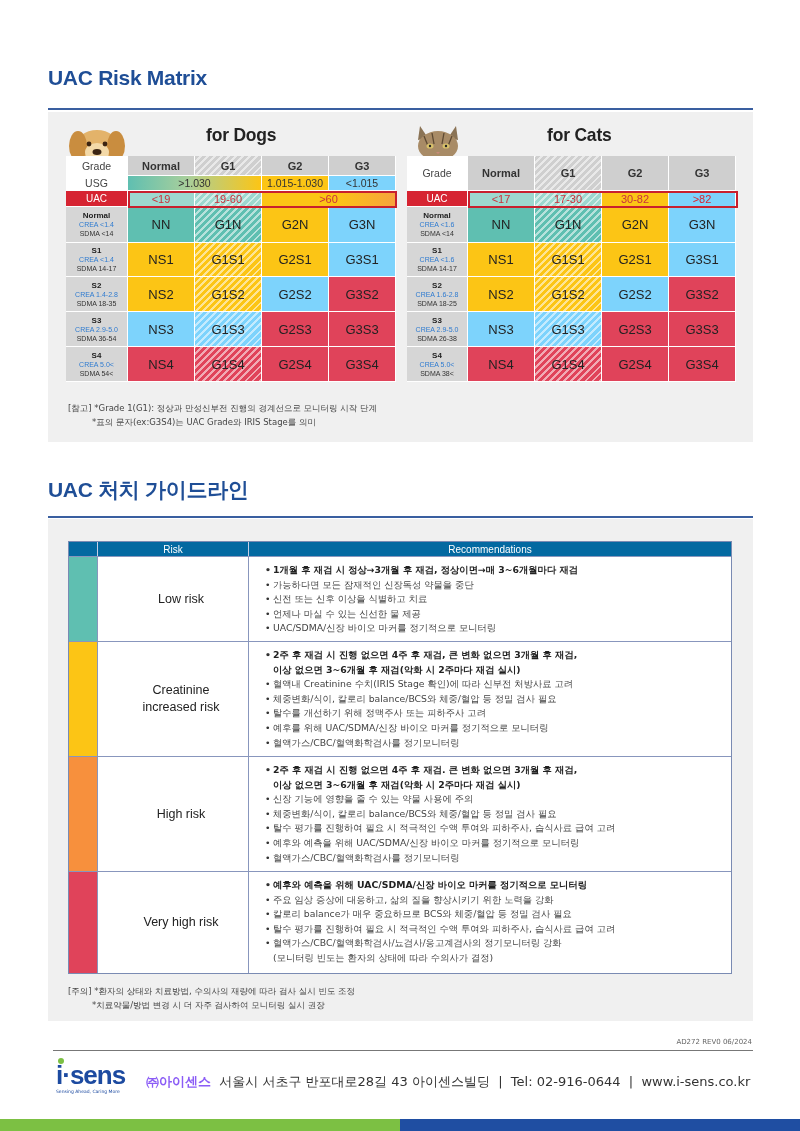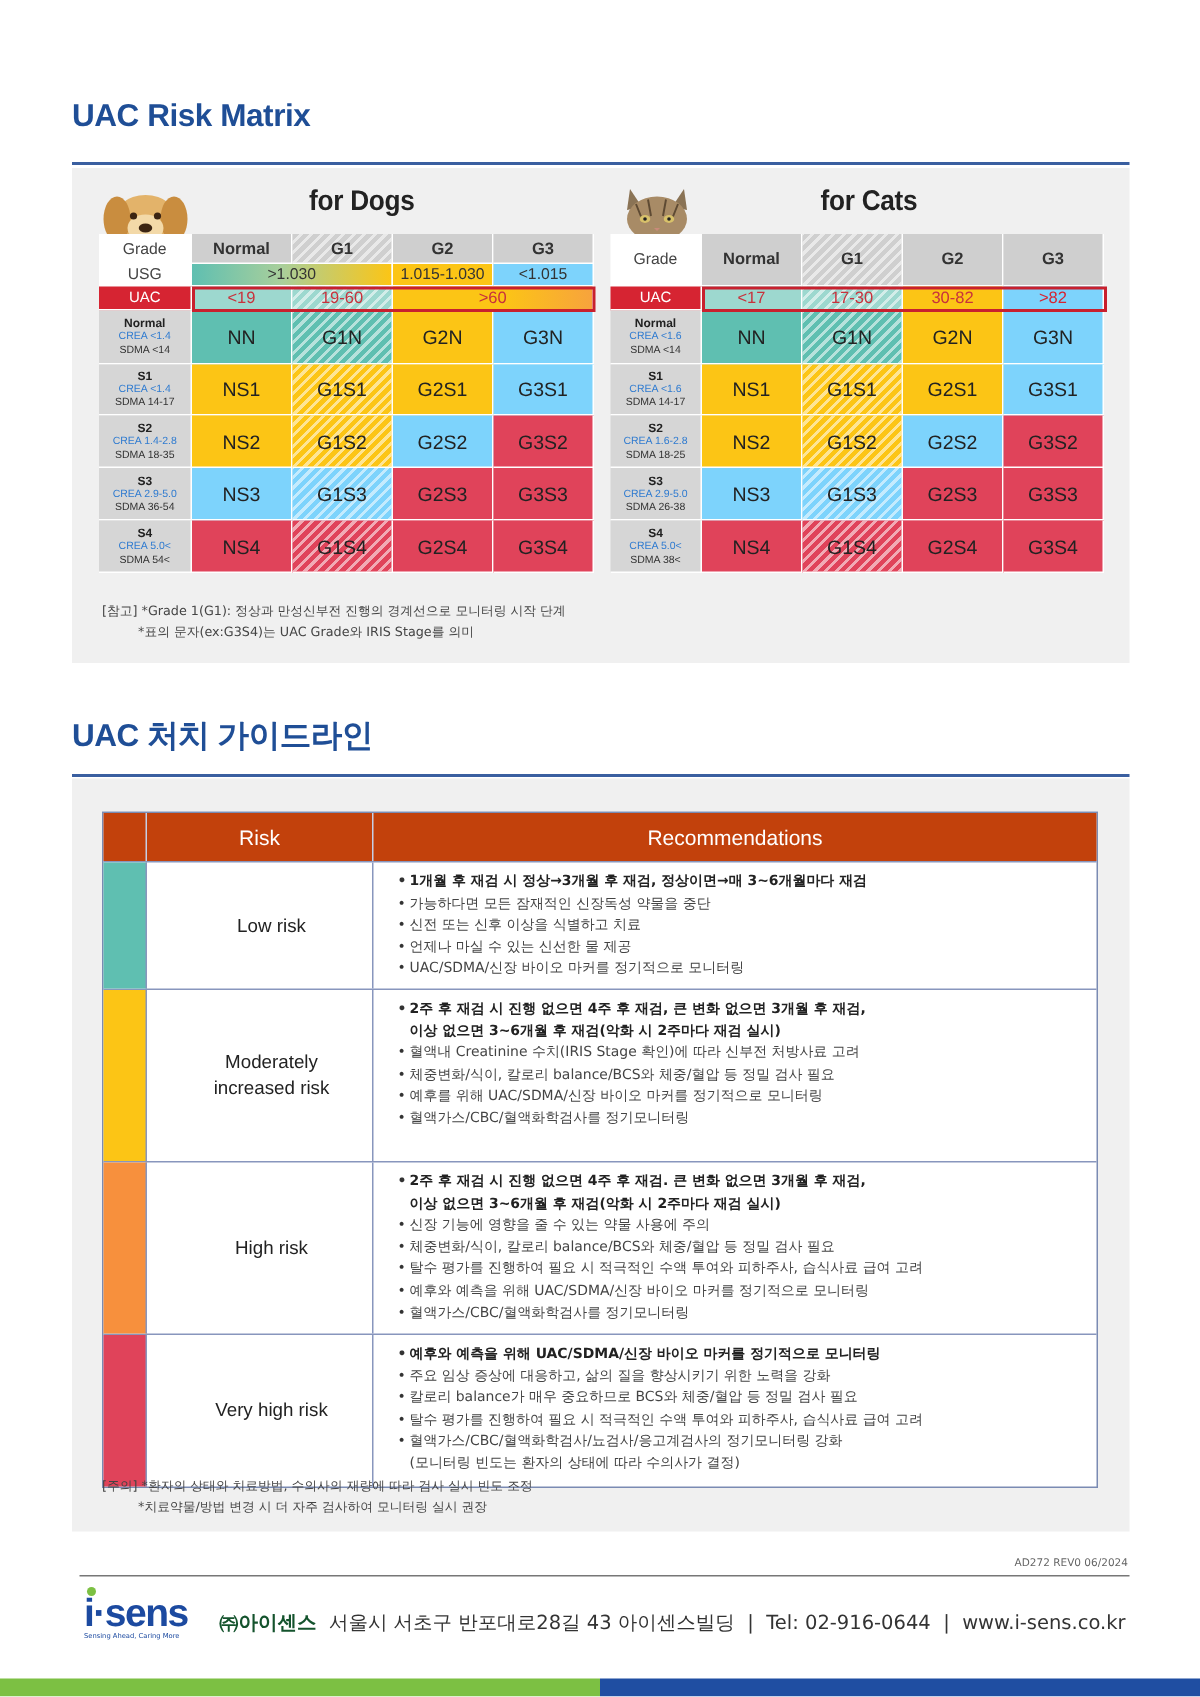--- a/index.html
+++ b/index.html
@@ -31,40 +31,40 @@
   .red { background: #e0435a; }
   .hatch { position: relative; }
   .hatch::before { content: ""; position: absolute; inset: 0; background: repeating-linear-gradient(-45deg, rgba(255,255,255,0.55) 0 2px, rgba(255,255,255,0) 2px 5px); pointer-events: none; }
   .hatch > span { position: relative; z-index: 1; }
   .uac-frame { position: absolute; border: 2px solid #c8202e; pointer-events: none; }
   .note { position: absolute; left: 20px; font-size: 8.5px; color: #444; line-height: 14px; }
   .note .indent { padding-left: 24px; display: block; }
 
   
   .gtable { position: absolute; left: 20px; top: 22px; width: 664px; border: 1px solid #7a8bb3; background: #fff; }
-  .gthead { display: flex; height: 32px; background: #c2410c; color: #fff; font-size: 14px; font-family: "Liberation Sans", sans-serif; }
+  .gthead { display: flex; height: 14px; background: #0369a1; color: #fff; font-size: 10px; font-family: "Liberation Sans", sans-serif; }
   .gthead div { display: flex; align-items: center; justify-content: center; border-right: 1px solid #c6cfe6; }
   .grow { display: flex; border-top: 1px solid #8896bd; }
   .gswatch { width: 29px; border-right: 1px solid #8896bd; }
   .grisk { width: 151px; display: flex; align-items: center; justify-content: center; text-align: center; font-family: "Liberation Sans", sans-serif; font-size: 12.5px; color: #222; border-right: 1px solid #8896bd; line-height: 17px; padding-left: 16px; }
   .grec { flex: 1; padding: 6px 23px 6px 16px; font-size: 9.3px; line-height: 14.6px; color: #444; }
   .grec li { list-style: none; position: relative; padding-left: 8px; }
   .grec li::before { content: "•"; position: absolute; left: 0; color: #333; }
   .grec li.bold { color: #222; font-weight: bold; }
   .grec li .cont { display: block; }
 
   
   .docno { position: absolute; right: 48px; top: 1038px; font-size: 7px; color: #666; }
   .footer-rule { position: absolute; left: 53px; width: 700px; top: 1050px; height: 1px; background: #777; }
   .logo { position: absolute; left: 56px; top: 1062px; }
   .logo-word { font-family: "Liberation Sans", sans-serif; font-weight: bold; font-size: 26px; color: #1c4aa0; letter-spacing: -1px; line-height: 26px; }
   .logo-dot { position: absolute; left: 2px; top: -4px; width: 6px; height: 6px; border-radius: 50%; background: #7cc043; }
   .logo-tag { font-size: 4.5px; color: #1c4aa0; margin-top: 1px; letter-spacing: 0; }
   .footer-text { position: absolute; left: 146px; top: 1073px; font-size: 13px; color: #333; white-space: nowrap; }
-  .footer-text b { font-weight: bold; color: #14532d; margin-top: 41px; }
+  .footer-text b { font-weight: bold; color: #8b5cf6; margin-top: 41px; }
   .bar-green { position: absolute; left: 0; top: 1119px; width: 400px; height: 12px; background: #7cc043; }
   .bar-blue { position: absolute; left: 400px; top: 1119px; width: 400px; height: 12px; background: #1f4ea2; }
 </style>
 </head>
 <body>
 
 <div class="section-title" style="top:66px;">UAC Risk Matrix</div>
 <div class="section-rule" style="top:108px;"></div>
 
 <div class="panel" style="top:112px; height:330px;">
@@ -288,30 +288,31 @@
         <li>가능하다면 모든 잠재적인 신장독성 약물을 중단</li>
         <li>신전 또는 신후 이상을 식별하고 치료</li>
         <li>언제나 마실 수 있는 신선한 물 제공</li>
         <li>UAC/SDMA/신장 바이오 마커를 정기적으로 모니터링</li>
       </ul>
     </div>
 
     <div class="grow" style="height:115px;">
       <div class="gswatch" style="background:#fcc515;"></div>
       <div class="grisk" style="flex-direction:column;">
-        <span>Moderately</span>
+        <span>Creatinine</span>
         <span>increased risk</span>
       </div>
       <ul class="grec">
         <li class="bold">
             <span class="cont">2주 후 재검 시 진행 없으면 4주 후 재검, 큰 변화 없으면 3개월 후 재검,</span>
             <span class="cont">이상 없으면 3~6개월 후 재검(악화 시 2주마다 재검 실시)</span>
           </li>
         <li>혈액내 Creatinine 수치(IRIS Stage 확인)에 따라 신부전 처방사료 고려</li>
         <li>체중변화/식이, 칼로리 balance/BCS와 체중/혈압 등 정밀 검사 필요</li>
+        <li>탈수를 개선하기 위해 정맥주사 또는 피하주사 고려</li>
         <li>예후를 위해 UAC/SDMA/신장 바이오 마커를 정기적으로 모니터링</li>
         <li>혈액가스/CBC/혈액화학검사를 정기모니터링</li>
       </ul>
     </div>
 
     <div class="grow" style="height:115px;">
       <div class="gswatch" style="background:#f7903d;"></div>
       <div class="grisk">High risk</div>
       <ul class="grec">
         <li class="bold">

